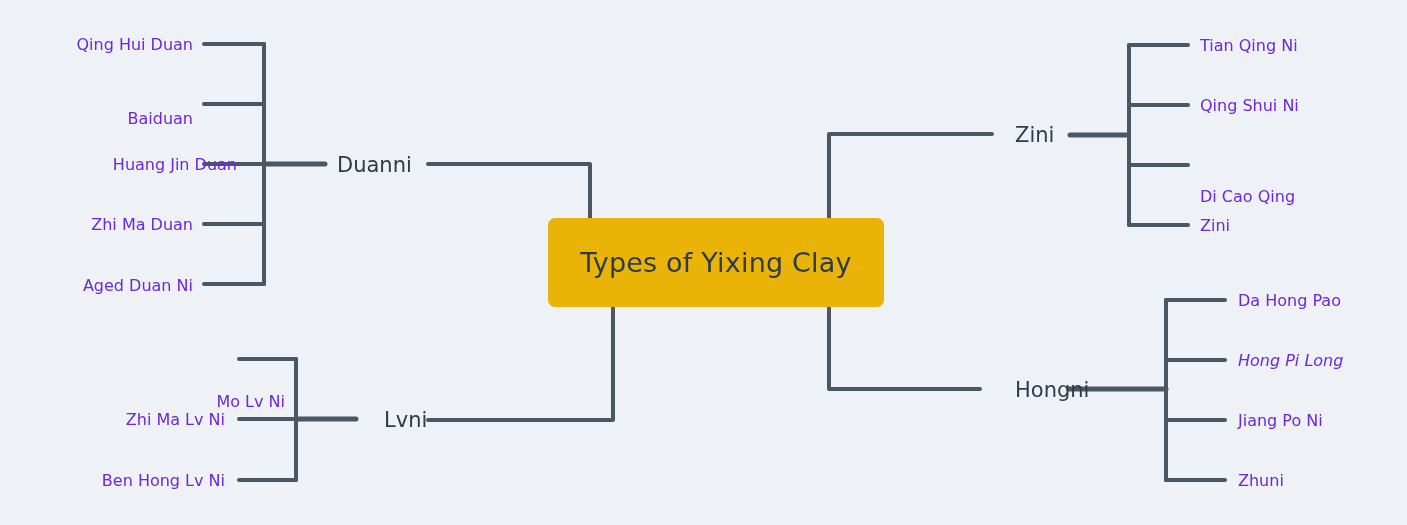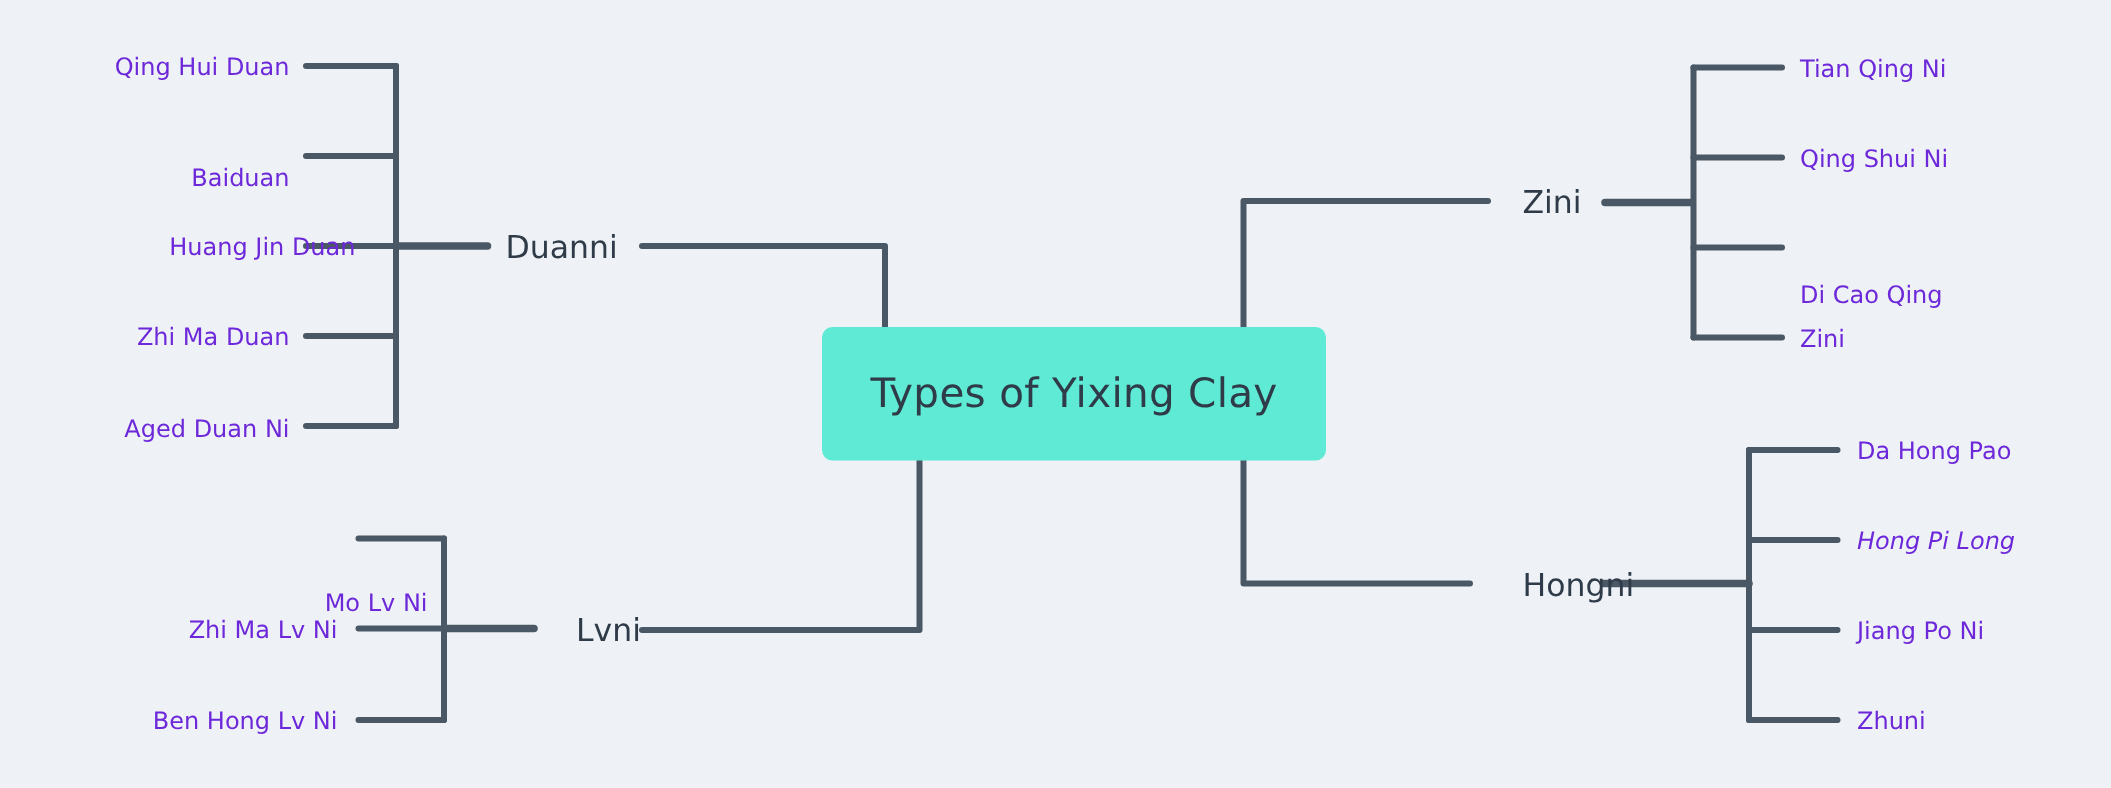--- a/index.html
+++ b/index.html
@@ -8,21 +8,21 @@
       background: #eef2f6;
       position: relative;
       overflow: hidden;
       font-family: "DejaVu Sans", sans-serif;
       color: #2f3b48;
     }
     svg.lines { position: absolute; left: 0; top: 0; }
     .central {
       position: absolute;
       left: 548px; top: 218px; width: 336px; height: 89px;
-      background: #5eead4;
+      background: #eab308;
       border-radius: 7px;
       display: flex; align-items: center; justify-content: center;
       font-size: 27px;
       color: #2f3b48;
       letter-spacing: 0.2px;
     }
     .label {
       position: absolute;
       white-space: nowrap;
       line-height: 20px;

